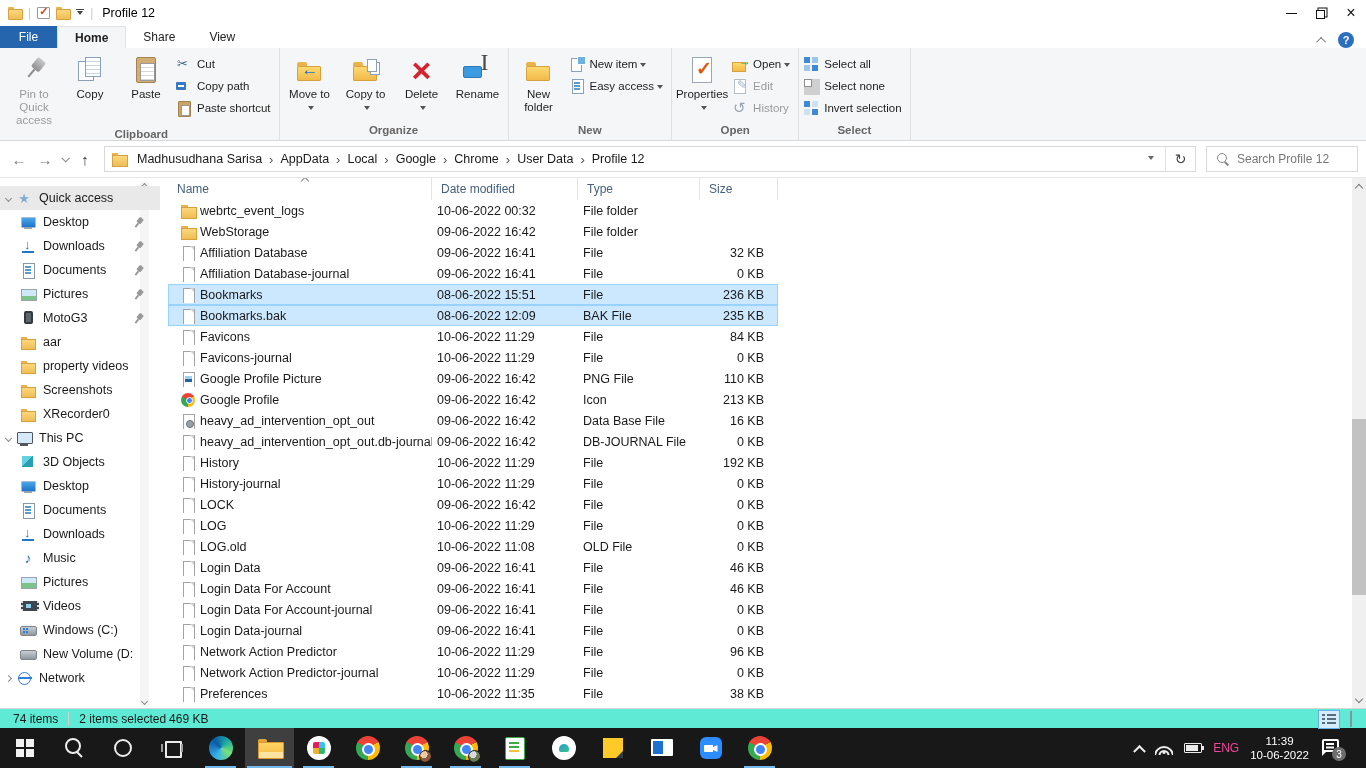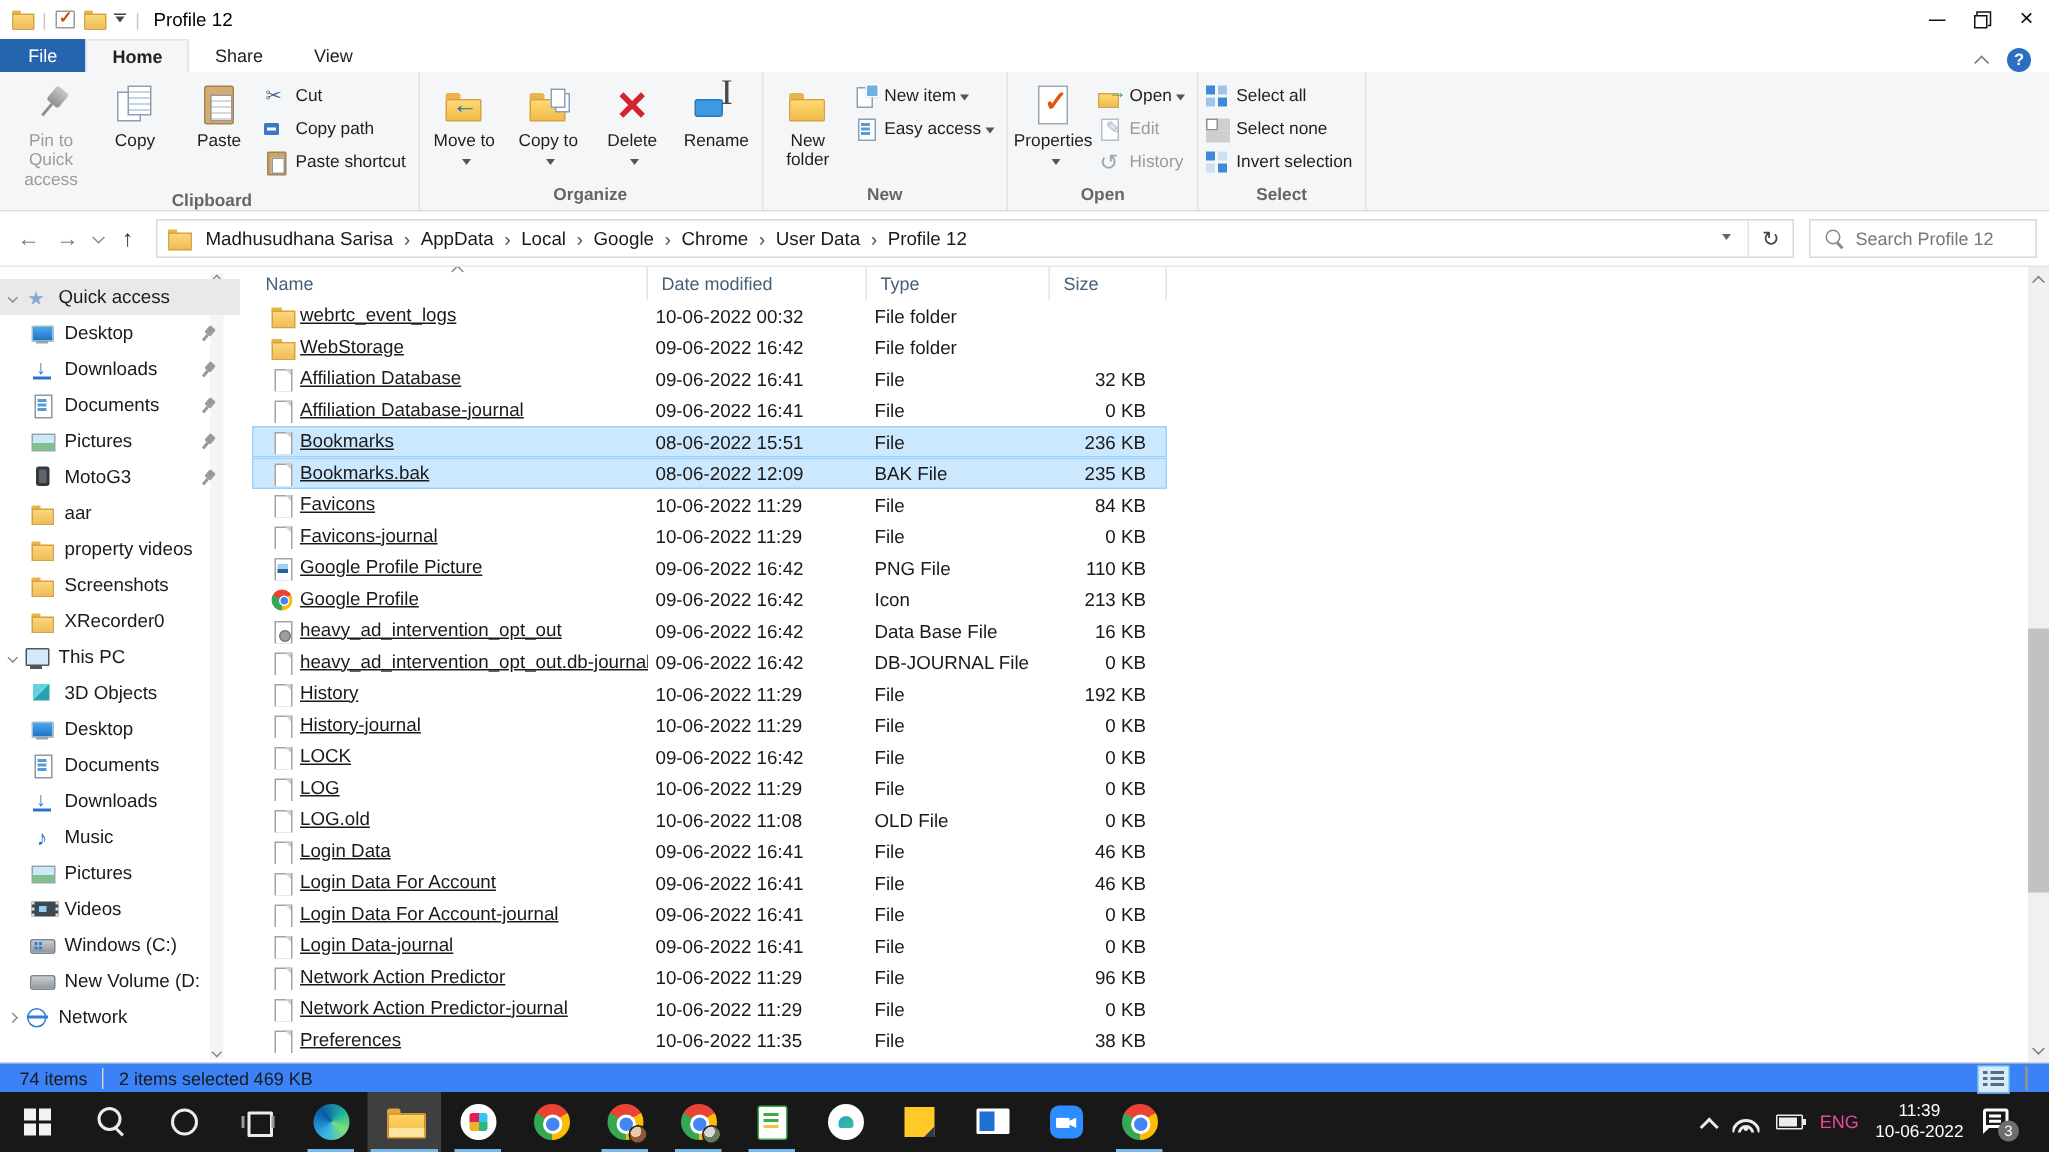--- a/index.html
+++ b/index.html
@@ -156,21 +156,21 @@
   
   .filepane { flex:1; position:relative; overflow:hidden; margin-right:14px; }
   .fhead { height:22px; display:flex; margin-left:8px; font-size:12px; color:#46607c; position:relative; }
   .hcol { display:flex; align-items:center; padding-left:9px; border-right:1px solid #e4e4e4; }
   .c0 { width:264px; } .c1 { width:146px; } .c2 { width:122px; } .c3 { width:78px; }
   .sortcaret { position:absolute; left:134px; top:0; width:6px; height:6px; border-left:1.3px solid #7d8a99; border-top:1.3px solid #7d8a99; transform:rotate(45deg); }
   .rows { margin-left:8px; }
   .frow { height:21px; display:flex; align-items:center; width:610px; font-size:12.5px; color:#1a1a1a; position:relative; }
   .frow.sel { background:#cce8ff; box-shadow:inset 0 0 0 1px #99d1ff; }
   .fcell { overflow:hidden; white-space:nowrap; }
-  .fc0 { width:264px; display:flex; padding-left:12px;text-decoration:underline; }
+  .fc0 { width:264px; display:flex; align-items:center; padding-left:12px; }
   .fc1 { width:146px; padding-left:5px; color:#1a1a1a; }
   .fc2 { width:122px; padding-left:5px; }
   .fc3 { width:78px; text-align:right; padding-right:14px; }
   .fi { width:16px; height:16px; position:relative; margin-right:4px; flex:0 0 16px; }
   .fi-folder::before { content:""; position:absolute; left:1px; top:2px; width:7px; height:3px; background:#e9b44c; }
   .fi-folder::after { content:""; position:absolute; left:1px; top:4px; width:14px; height:10px; background:linear-gradient(#fcd77c,#efbd55); border:1px solid #d8a13f; }
   .fi-file::before { content:""; position:absolute; left:3px; top:1px; width:10px; height:14px; background:#fff; border:1px solid #a3a3a3; }
   .fi-file::after { content:""; position:absolute; right:2px; top:1px; border-left:4px solid transparent; border-top:4px solid #d0d0d0; }
   .fi-image::before { content:""; position:absolute; left:3px; top:1px; width:10px; height:14px; background:#fff; border:1px solid #a3a3a3; }
   .fi-image::after { content:""; position:absolute; left:5px; top:5px; width:7px; height:6px; background:linear-gradient(180deg,#9ed1f0 55%,#2e5fa3 55%); }
@@ -181,21 +181,21 @@
 
   
   .vscroll { position:absolute; right:0; top:0; bottom:0; width:14px; background:#f0f0f0; }
   .vscroll .arr { position:absolute; left:3px; width:8px; height:8px; }
   .vscroll .arr::before { content:""; position:absolute; left:1px; width:5px; height:5px; border-right:1.4px solid #7a7a7a; border-bottom:1.4px solid #7a7a7a; }
   .vscroll .arr.up { top:4px; } .vscroll .arr.up::before { top:3px; transform:rotate(-135deg); }
   .vscroll .arr.dn { bottom:4px; } .vscroll .arr.dn::before { top:0; transform:rotate(45deg); }
   .vthumb { position:absolute; left:0; width:14px; top:241px; height:176px; background:#c2c2c2; }
 
   
-  .statusbar { height:20px; border-top:1px solid #d6d6d6; display:flex; align-items:center; font-size:12px; color:#1a1a1a; padding-left:13px; position:relative; background:#3b82f6; }
+  .statusbar { height:20px; border-top:1px solid #d6d6d6; display:flex; align-items:center; font-size:12px; color:#1a1a1a; padding-left:13px; position:relative; background:#5eead4; }
   .st-sep { width:1px; height:14px; background:#d0d0d0; margin:0 10px; }
   .st-size { margin-left:3px; }
   .viewbtns { position:absolute; right:4px; top:0; display:flex; height:20px; align-items:center; }
   .vb { width:22px; height:19px; display:flex; align-items:center; justify-content:center; position:relative; }
   .vb.sel { background:#d5ecfb; box-shadow:inset 0 0 0 1px #66b2e8; }
   .vb-details::before { content:""; width:3px; height:2px; background:#5a6b7d; box-shadow:0 4px 0 #5a6b7d, 0 8px 0 #5a6b7d; position:absolute; left:4px; top:4px; }
   .vb-details::after { content:""; width:9px; height:2px; background:#5a6b7d; box-shadow:0 4px 0 #5a6b7d, 0 8px 0 #5a6b7d; position:absolute; left:9px; top:4px; }
   .vb-thumb::before { content:""; width:14px; height:11px; border:1px solid #8a939c; background:linear-gradient(180deg,#cde9f9 55%,#7cc289 55%); }
 
   

